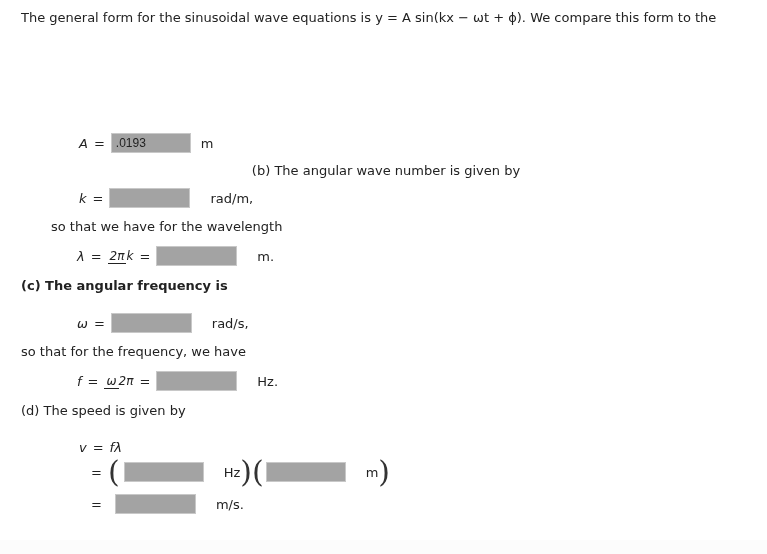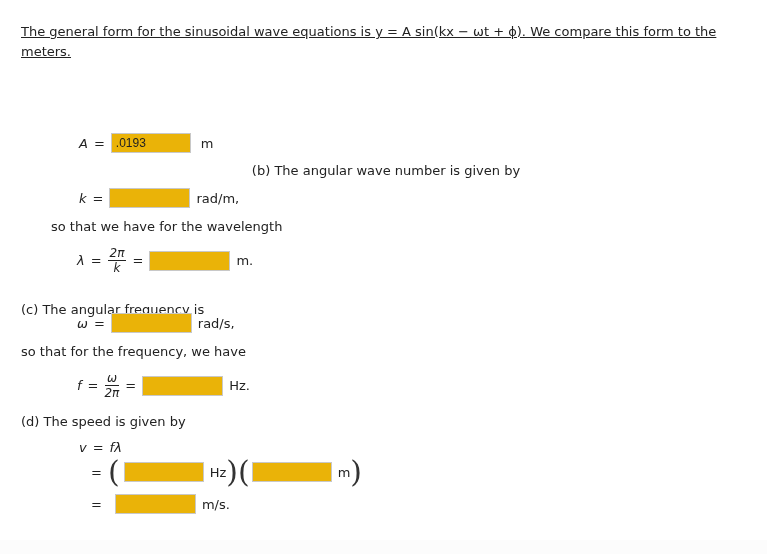--- a/index.html
+++ b/index.html
@@ -1,41 +1,40 @@
 <!DOCTYPE html>
 <html><head>
 <meta charset="utf-8">
 <style>
   html, body { margin:0; padding:0; background:#ffffff; }
   body {
     width:767px; height:554px; overflow:hidden; position:relative;
     font-family:"DejaVu Sans", sans-serif; font-size:13px; color:#222;
   }
   .para { position:absolute; left:21px; line-height:20px; width:730px; }
-  .intro { top:22px;text-decoration:underline; }
+  .intro { top:8px; }
   .row { position:absolute; display:flex; align-items:center; }
   .lhs { width:auto; text-align:right; font-style:italic; }
   .eq { margin:0 6px; }
   .box {
-    display:inline-block; height:20px; border:1px solid #c8c8c8; background:#eab308;
+    display:inline-block; height:20px; border:1px solid #c8c8c8; background:#a3a3a3;
     box-sizing:border-box; font-family:"Liberation Sans", sans-serif; font-size:12px;
     padding:2px 4px; color:#222;
   }
-  .unit { margin-left:6px; }
-  .frac { display:inline-flex; flex-direction:column; align-items:center; font-style:italic; font-size:12px; line-height:14px; }
+  .unit { margin-left:20px; }
+  .frac { display:inline-flex; flex-direction:row; align-items:center; font-style:italic; font-size:12px; line-height:14px; }
   .frac .num { border-bottom:1px solid #222; padding:0 2px; }
   .paren { font-size:30px; font-weight:100; color:#333; line-height:20px; font-family:"DejaVu Serif", serif; }
   .bottom-band { position:absolute; left:0; top:540px; width:767px; height:14px; background:#fcfcfc; }
 </style>
 </head>
 <body>
 
 <div class="para intro">
   <div>The general form for the sinusoidal wave equations is y = A sin(kx − ωt + ϕ). We compare this form to the</div>
-  <div>meters.</div>
 </div>
 
 <div class="para" style="top:86px;">
 </div>
 <div class="row" style="left:79px; top:133px;">
   <span class="lhs">A</span>
   <span class="eq">=</span>
   <input class="box" style="width: 80px;" value=".0193">
   <span class="unit" style="margin-left:10px;">m</span>
 </div>
@@ -53,41 +52,41 @@
   <span class="eq">=</span>
   <span class="frac">
     <span class="num">2π</span>
     <span>k</span>
   </span>
   <span class="eq">=</span>
   <input class="box" style="width: 81px;" value="">
   <span class="unit">m.</span>
 </div>
 
-<div class="para" style="top:300px;">(c) The angular frequency is</div>
+<div class="para" style="top:276px;font-weight:bold;">(c) The angular frequency is</div>
 <div class="row" style="left:77px; top:313px;">
   <span class="lhs">ω</span>
   <span class="eq">=</span>
   <input class="box" style="width: 81px;" value="">
   <span class="unit">rad/s,</span>
 </div>
 <div class="para" style="top:342px;">so that for the frequency, we have</div>
 <div class="row" style="left:77px; top:371px;">
   <span class="lhs">f</span>
   <span class="eq">=</span>
   <span class="frac">
     <span class="num">ω</span>
     <span>2π</span>
   </span>
   <span class="eq">=</span>
   <input class="box" style="width: 81px;" value="">
   <span class="unit">Hz.</span>
 </div>
 
-<div class="para" style="top:412px;">(d) The speed is given by</div>
+<div class="para" style="top:401px;">(d) The speed is given by</div>
 <div class="row" style="left:79px; top:440px;">
   <span class="lhs">v</span>
   <span class="eq">=</span>
   <span style="font-style:italic;">fλ</span>
 </div>
 <div class="row" style="left:91px; top:462px;">
   <span class="eq" style="margin-left:0;">=</span>
   <span class="paren">(</span>
   <input class="box" style="width: 80px; margin-left: 4px;" value="">
   <span class="unit">Hz</span>

